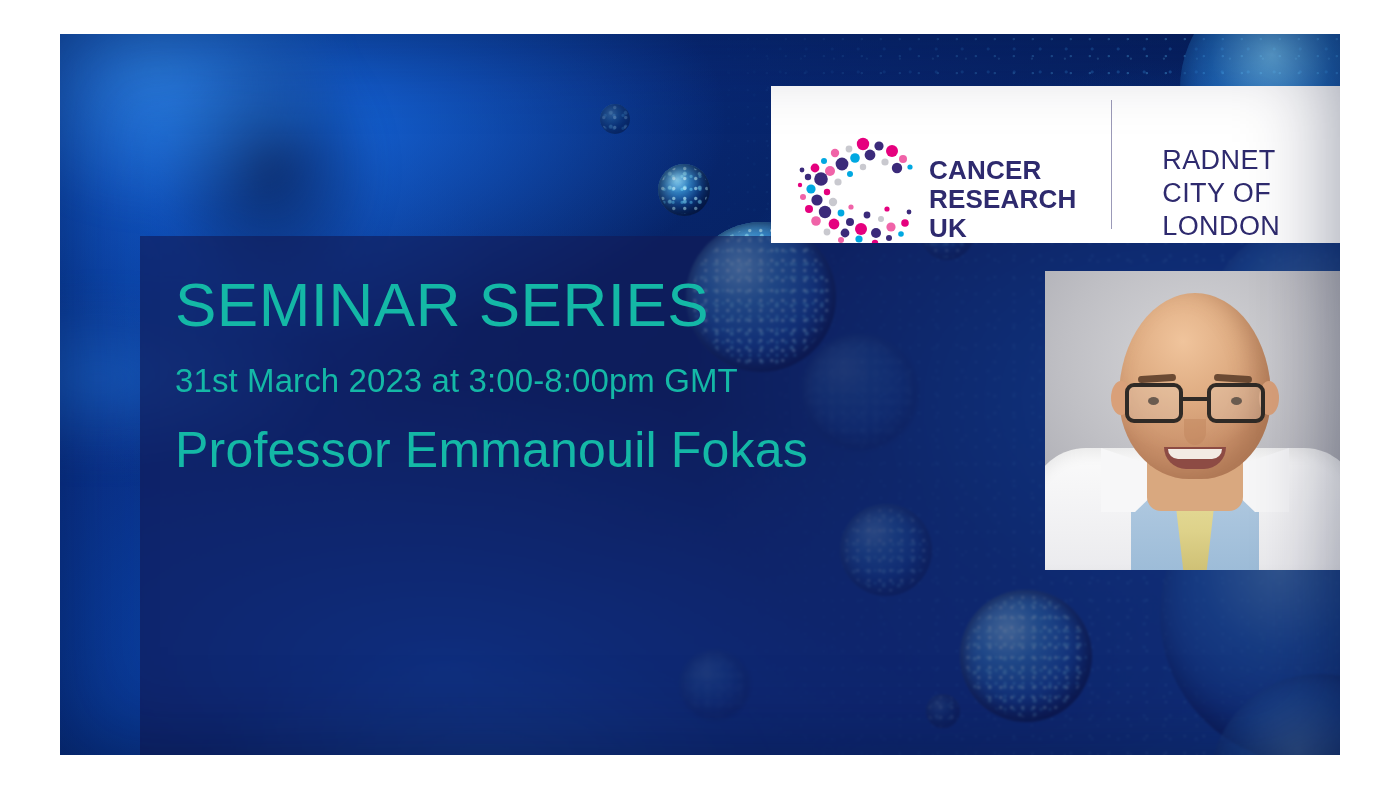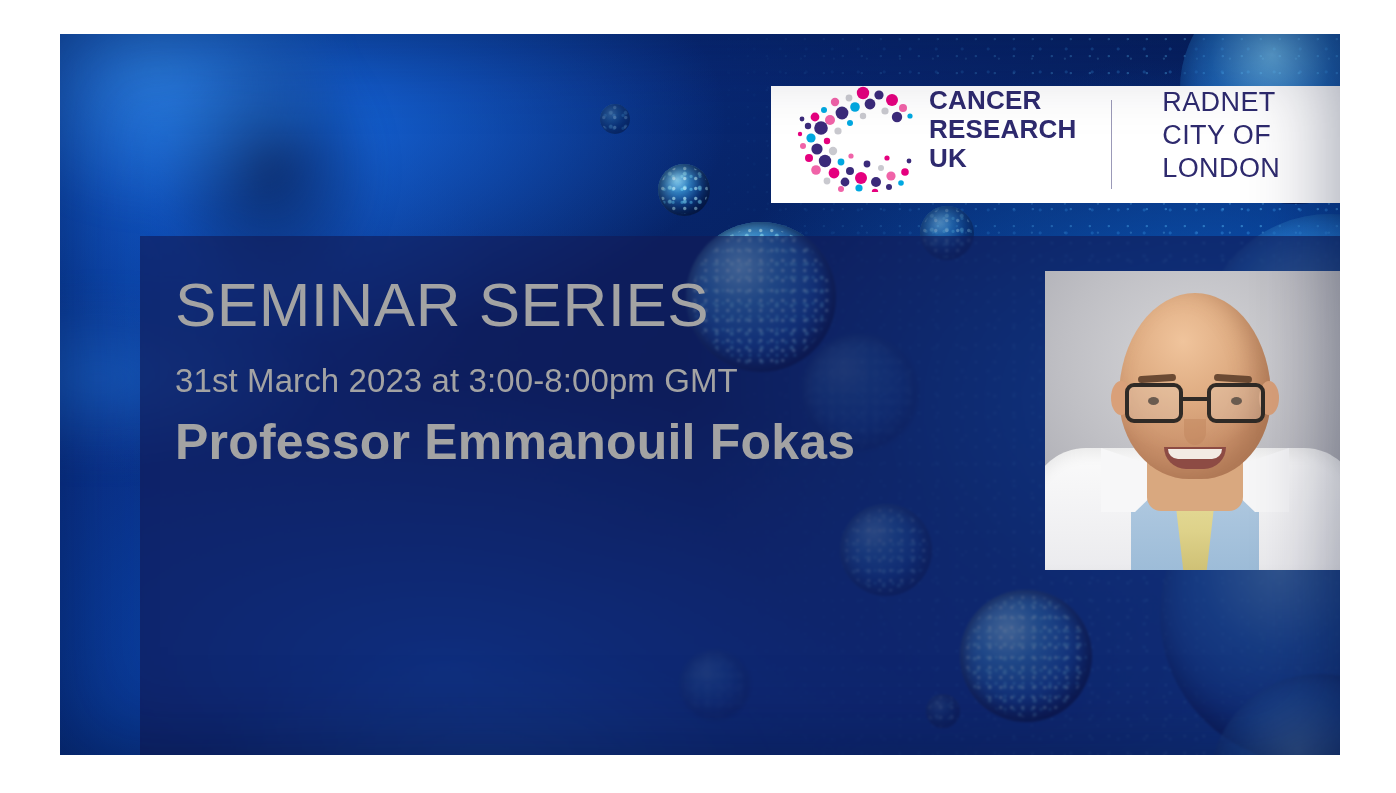--- a/index.html
+++ b/index.html
@@ -118,24 +118,24 @@
     background: rgba(18,26,86,.62);
     backdrop-filter: blur(1px);
   }
 
   
   #logo-box {
     position: absolute;
     left: 711px;
     top: 52px;
     width: 587px;
-    height: 117px;
+    height: 157px;
     background: #ffffff;
     display: flex;
-    align-items: flex-start;
+    align-items: flex-end;
     padding: 0 16px;
     box-sizing: border-box;
   }
   #cruk-mark {
     width: 116px;
     height: 106px;
     flex: 0 0 auto;
     margin-left: 10px;
   }
   #cruk-wordmark {
@@ -162,40 +162,40 @@
     font-weight: 400;
     white-space: pre-line;
   }
 
   
   #text-block {
     position: absolute;
     left: 115px;
     top: 240px;
     width: 880px;
-    color: #a3a3a3;
+    color: #14b8a6;
   }
   #series-heading {
     font-size: 62px;
     font-weight: 400;
     letter-spacing: .5px;
     line-height: 1;
     margin: 0;
   }
   #event-datetime {
     font-size: 33px;
     font-weight: 400;
     letter-spacing: .1px;
     margin: 26px 0 0 0;
   }
   #speaker-name {
     font-size: 50px;
-    font-weight: 700;
+    font-weight: 400;
     letter-spacing: .2px;
-    margin: 16px 0 0 0;
+    margin: 24px 0 0 0;
     line-height: 1.06;
   }
   #talk-title {
     font-size: 42px;
     font-weight: 400;
     line-height: 1.35;
     margin: 54px 0 0 0;
     max-width: 880px;
   }
 

